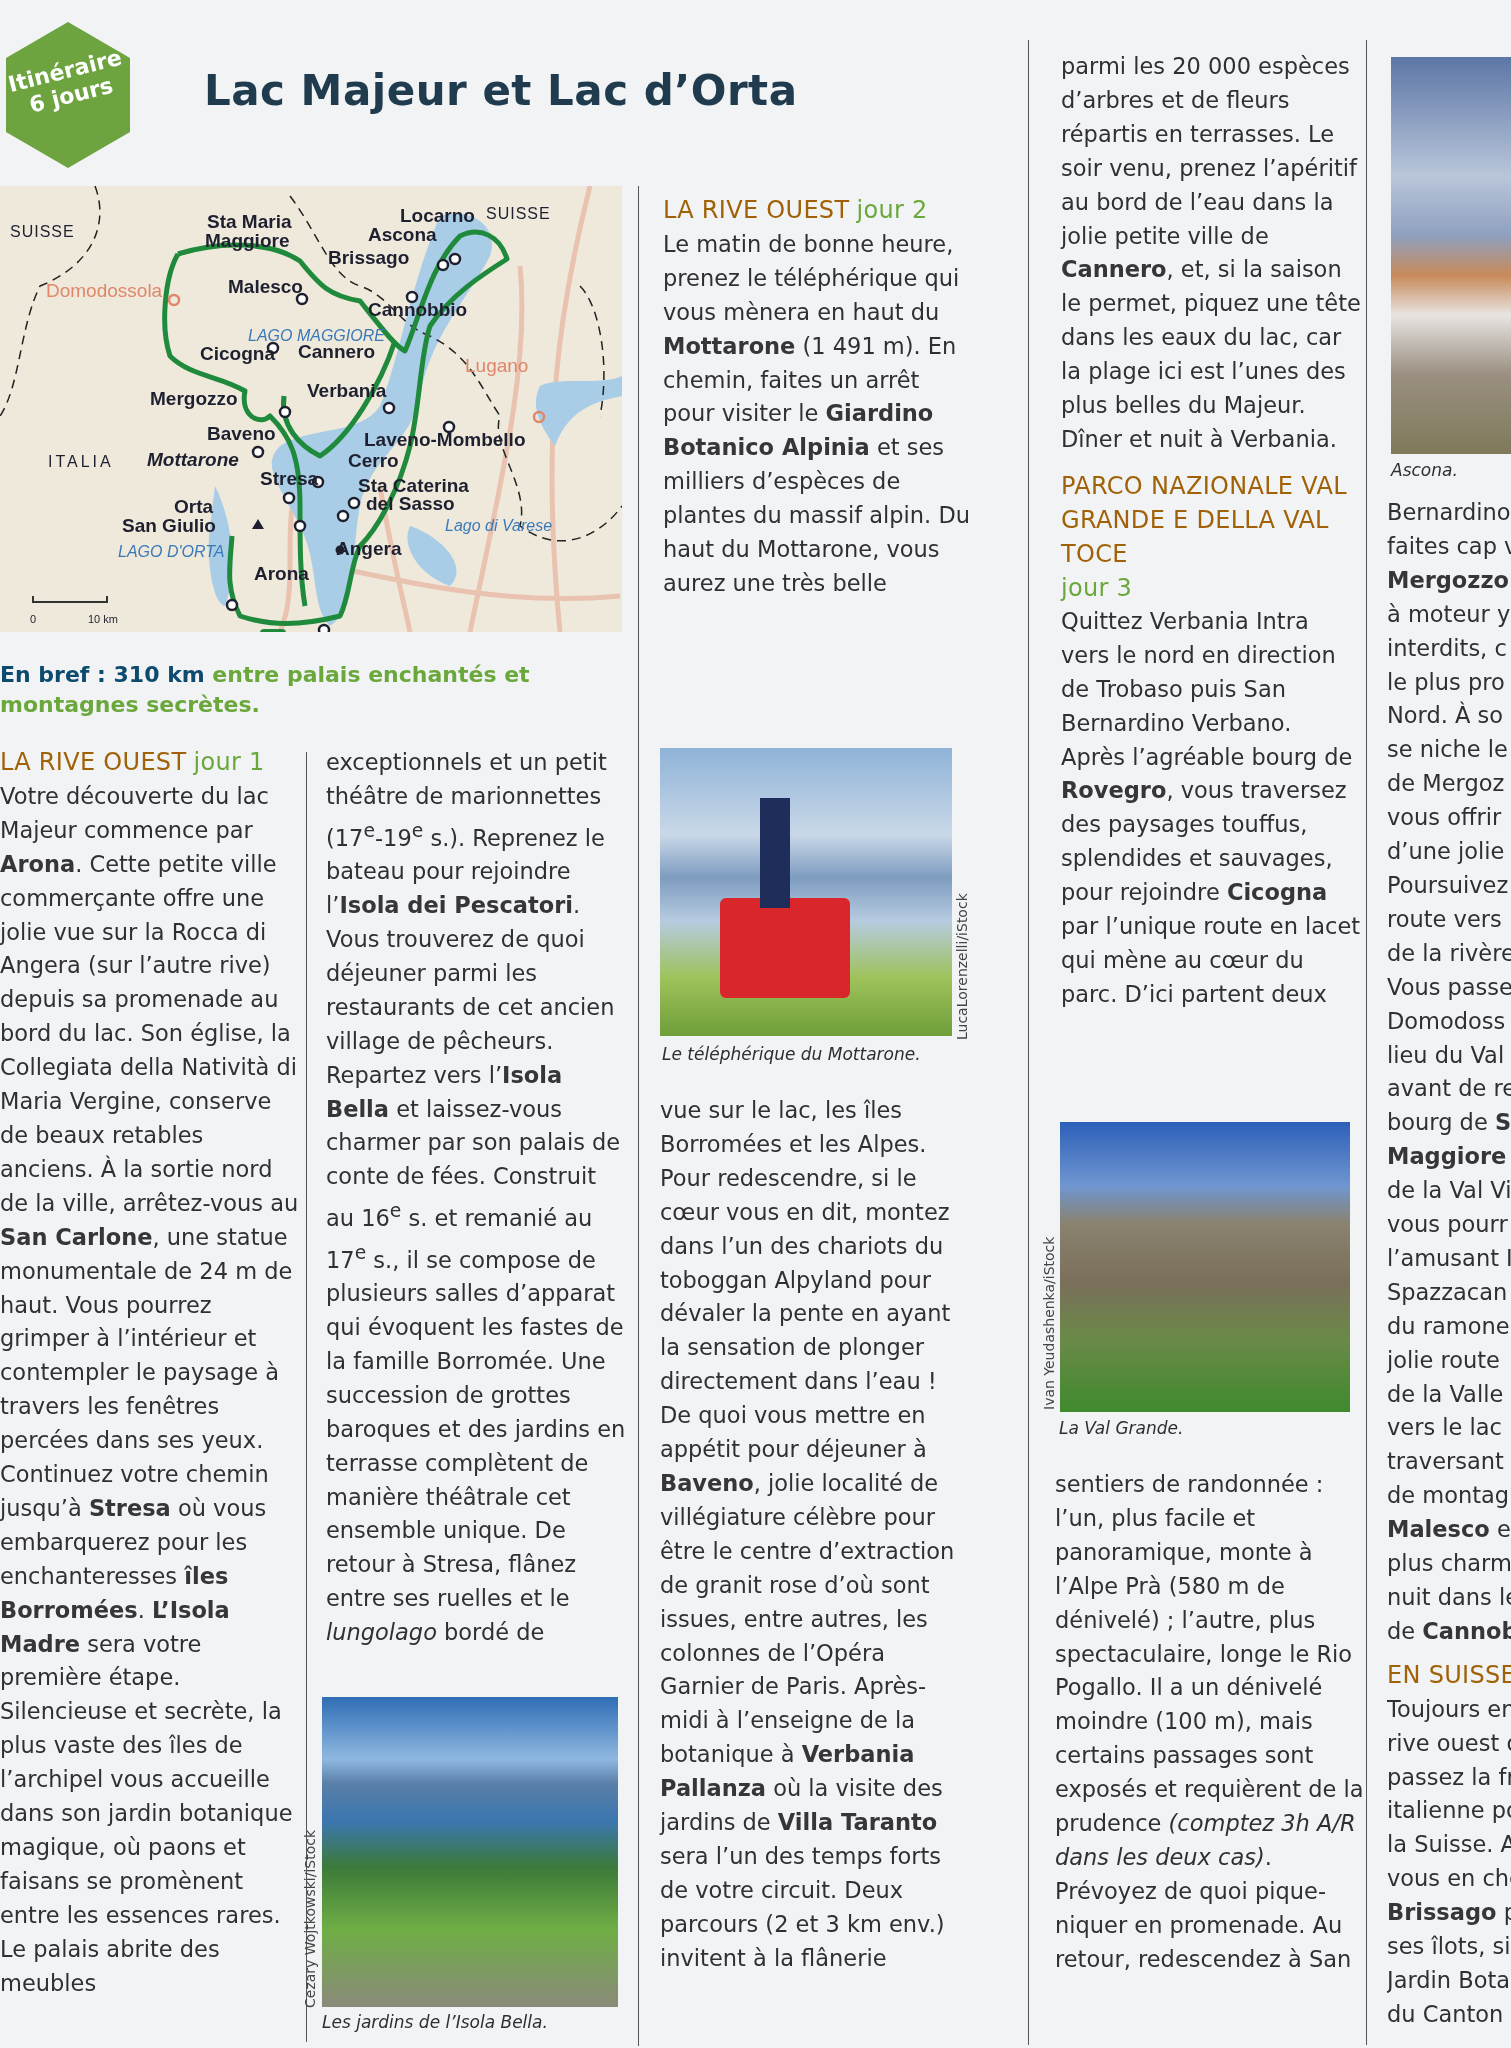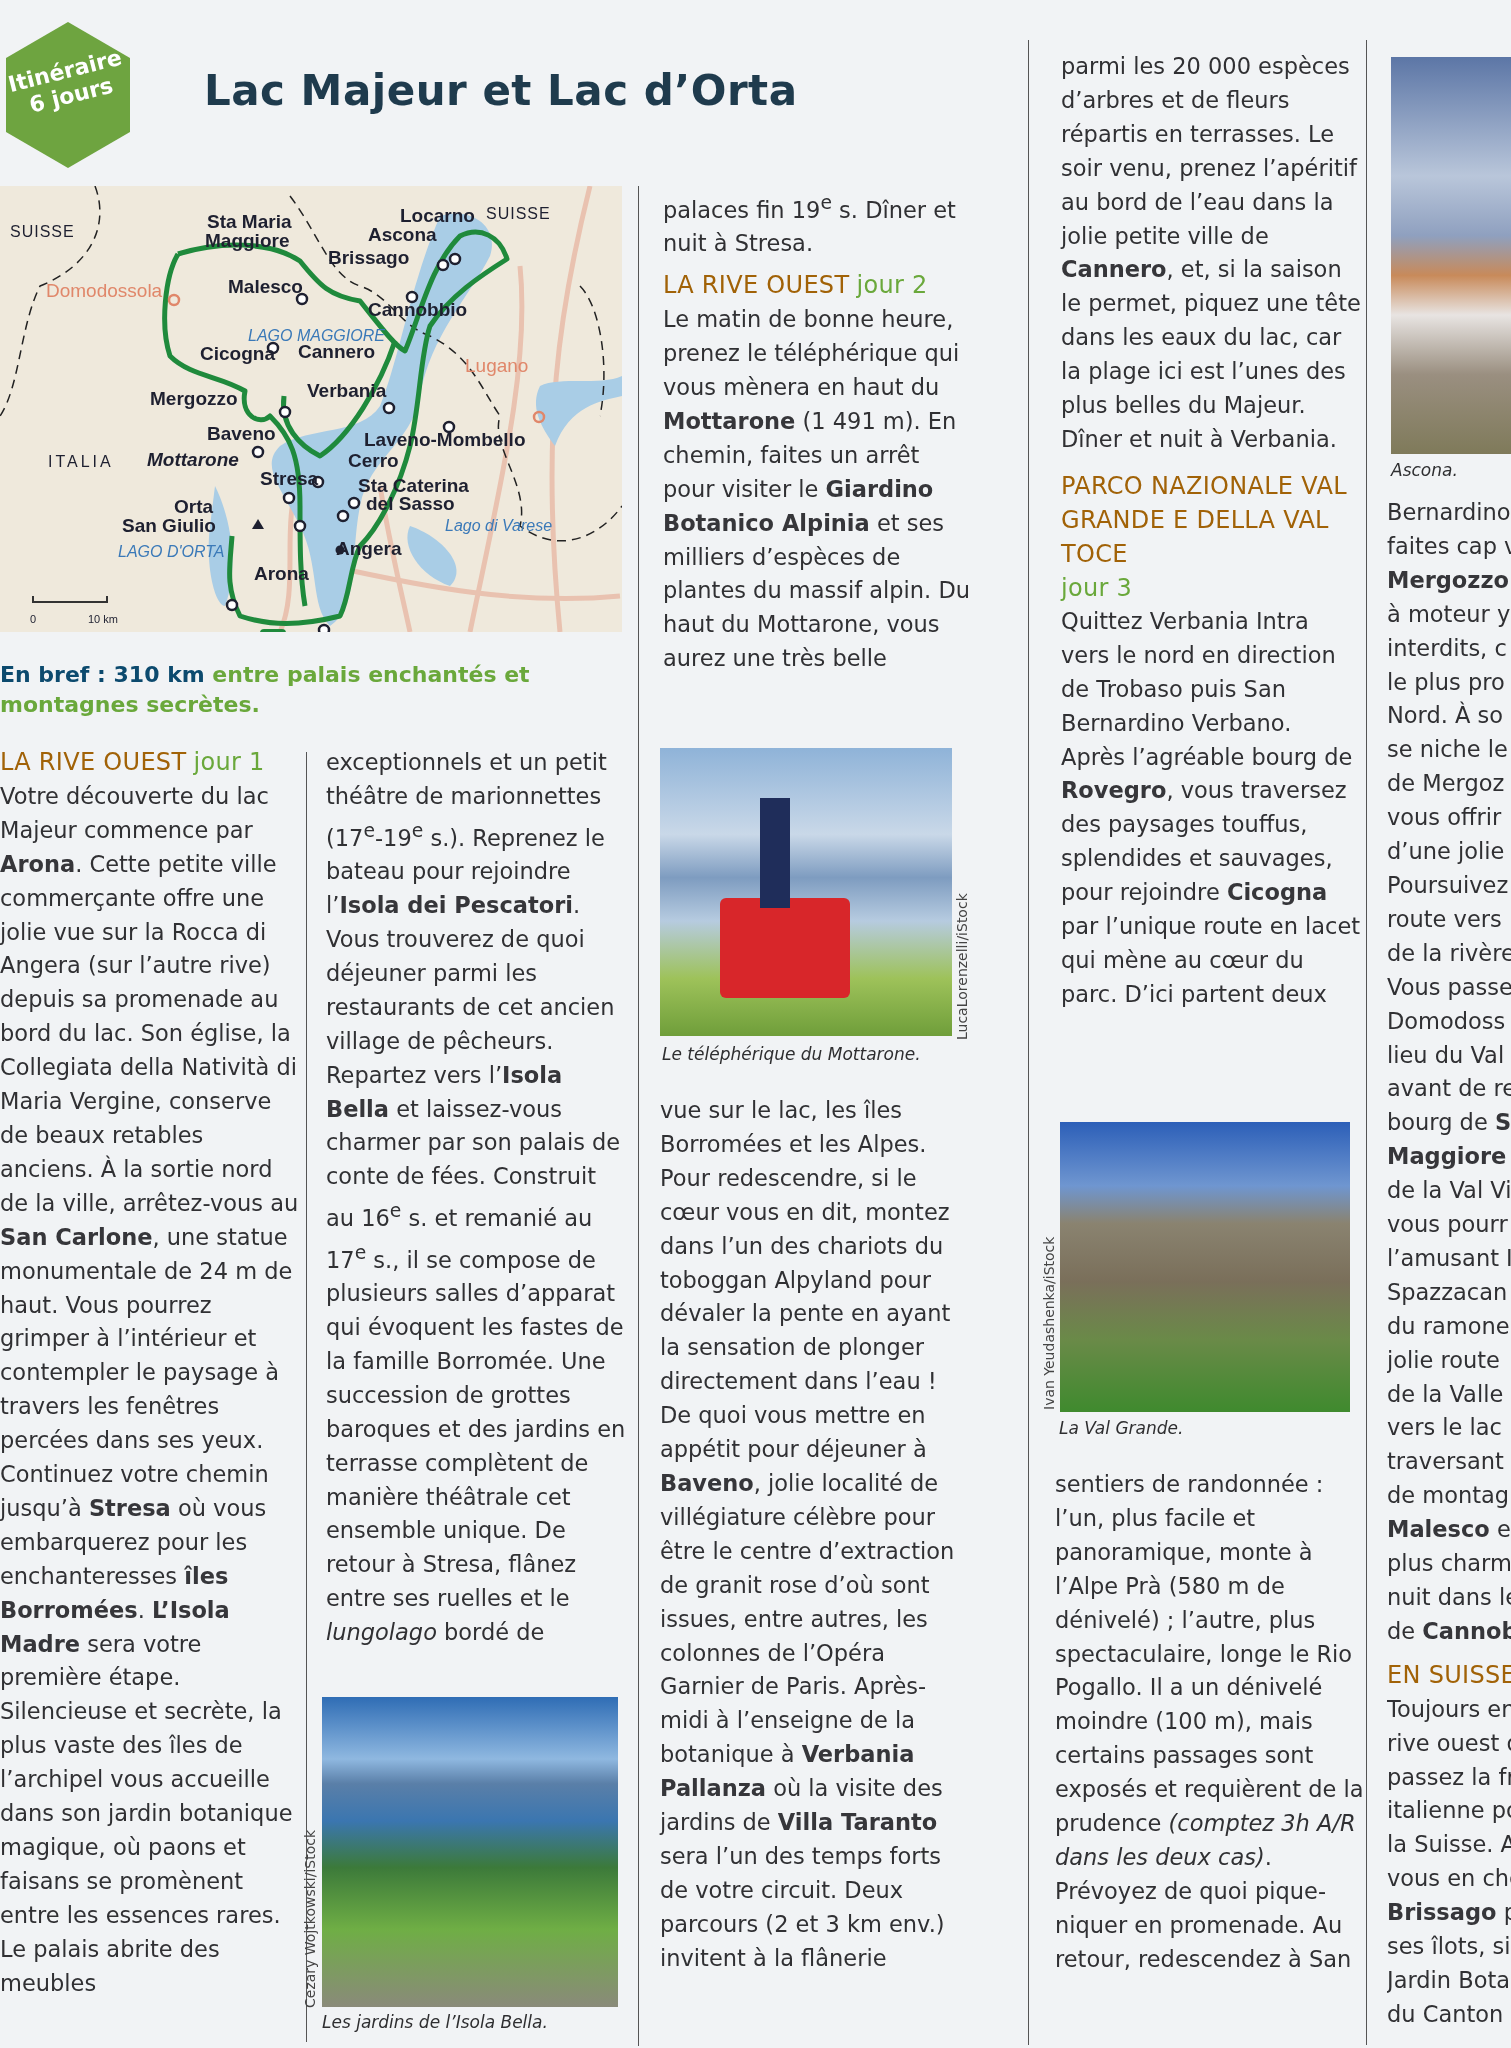--- a/index.html
+++ b/index.html
@@ -152,21 +152,20 @@
 
 <div class="col" style="left:326px;top:746px;width:300px;">
   <p><span>exceptionnels et un petit théâtre de marionnettes (17</span><sup>e</sup><span>-19</span><sup>e</sup><span> s.). Reprenez le bateau pour rejoindre l’</span><b>Isola dei Pescatori</b><span>. Vous trouverez de quoi déjeuner parmi les restaurants de cet ancien village de pêcheurs. Repartez vers l’</span><b>Isola Bella</b><span> et laissez-vous charmer par son palais de conte de fées. Construit au 16</span><sup>e</sup><span> s. et remanié au 17</span><sup>e</sup><span> s., il se compose de plusieurs salles d’apparat qui évoquent les fastes de la famille Borromée. Une succession de grottes baroques et des jardins en terrasse complètent de manière théâtrale cet ensemble unique. De retour à Stresa, flânez entre ses ruelles et le </span><i>lungolago</i><span> bordé de</span></p>
 </div>
 <div class="photo" style="left:322px;top:1697px;width:296px;height:310px;background:linear-gradient(#2f6db5 0%,#8fb8e0 20%,#5a7fa8 28%,#3b76b0 40%,#3c7a3a 55%,#6fae45 75%,#8a8a7a 100%);"></div>
 <div class="cap" style="left:322px;top:2012px;">Les jardins de l’Isola Bella.</div>
 <div class="credit" style="left:302px;top:2008px;">Cezary Wojtkowski/iStock</div>
 <div class="vr" style="left:638px;top:186px;height:1860px;"></div>
 
 <div class="col" style="left:663px;top:186px;width:310px;">
-  <p><span>palaces fin 19</span><sup>e</sup><span> s. Dîner et nuit à Stresa.</span></p>
   <p style="margin-top:8px;"><span class="h">LA RIVE OUEST</span> <span class="h j">jour 2</span></p>
   <p><span>Le matin de bonne heure, prenez le téléphérique qui vous mènera en haut du </span><b>Mottarone</b><span> (1 491 m). En chemin, faites un arrêt pour visiter le </span><b>Giardino Botanico Alpinia</b><span> et ses milliers d’espèces de plantes du massif alpin. Du haut du Mottarone, vous aurez une très belle</span></p>
 </div>
 <div class="photo" style="left:660px;top:748px;width:292px;height:288px;background:linear-gradient(#8fb3d8 0%,#c9d8e8 30%,#7e9cc0 45%,#b6cbe0 60%,#9ec25a 80%,#6f9e3a 100%);">
   <div style="position:absolute;left:60px;top:150px;width:130px;height:100px;background:#d8262a;border-radius:6px;"></div>
   <div style="position:absolute;left:100px;top:50px;width:30px;height:110px;background:#1f2d5a;"></div>
 </div>
 <div class="cap" style="left:662px;top:1044px;">Le téléphérique du Mottarone.</div>
 <div class="credit" style="left:954px;top:1040px;">LucaLorenzelli/iStock</div>
 <div class="col" style="left:660px;top:1094px;width:310px;">

